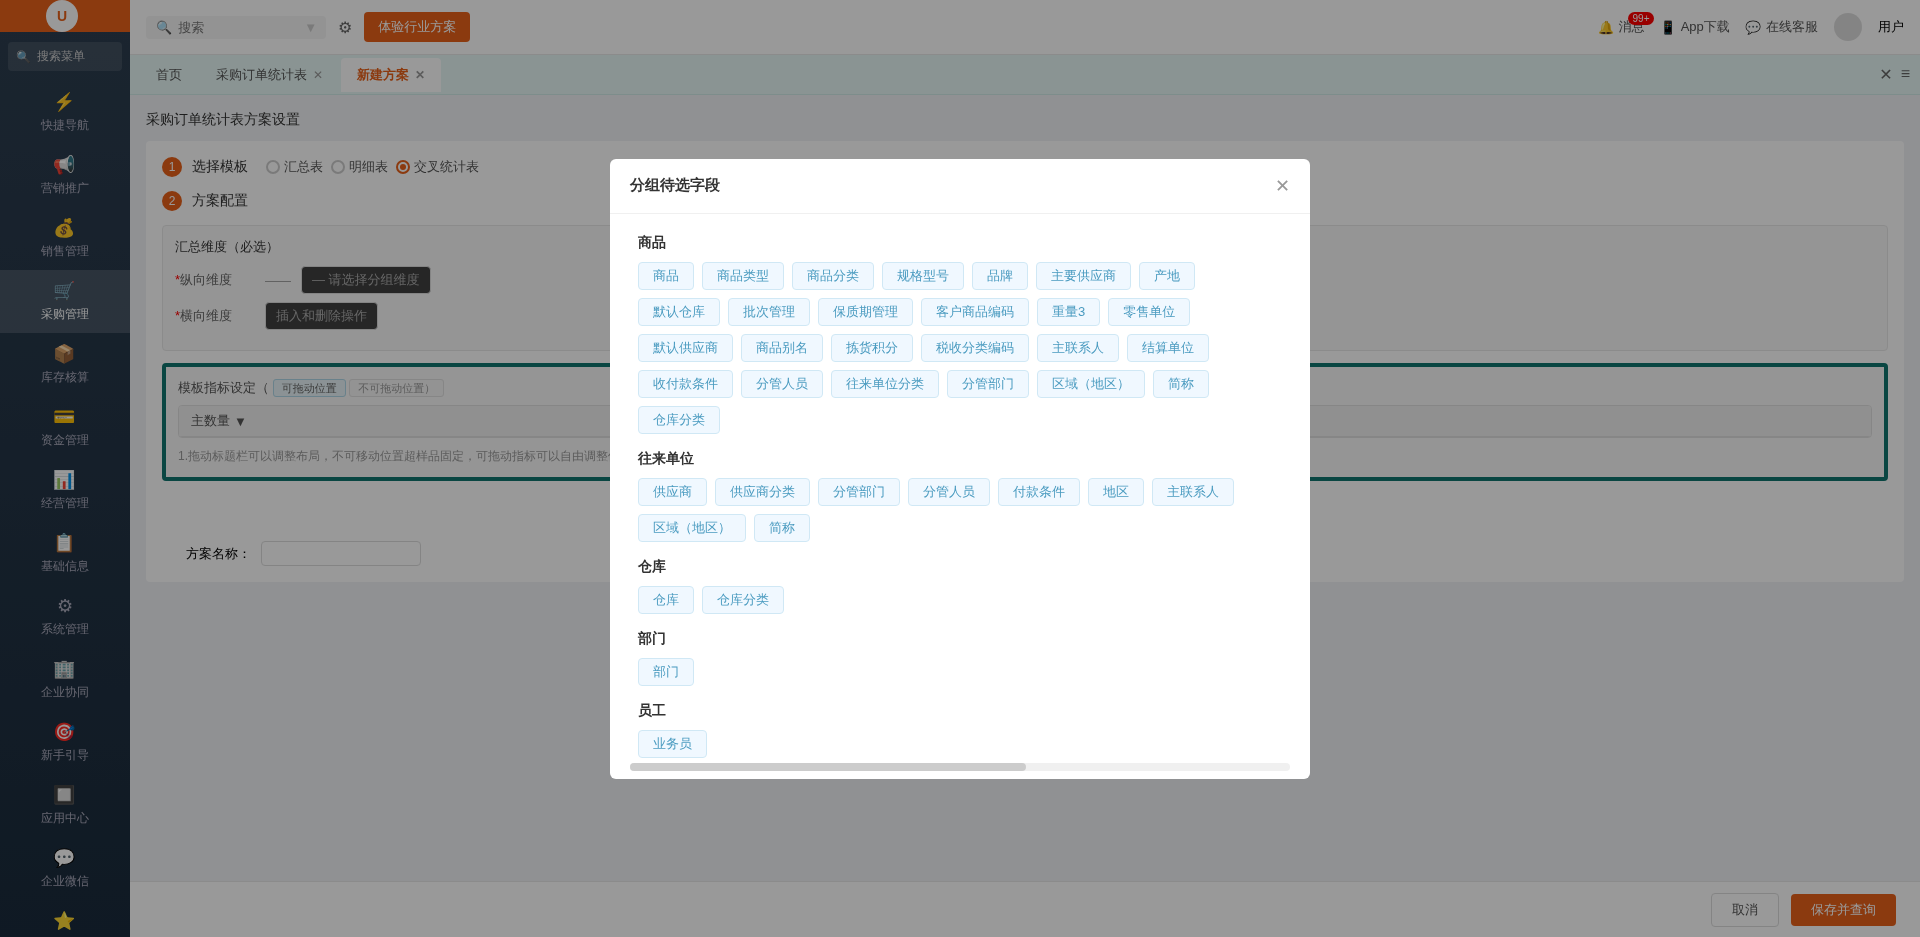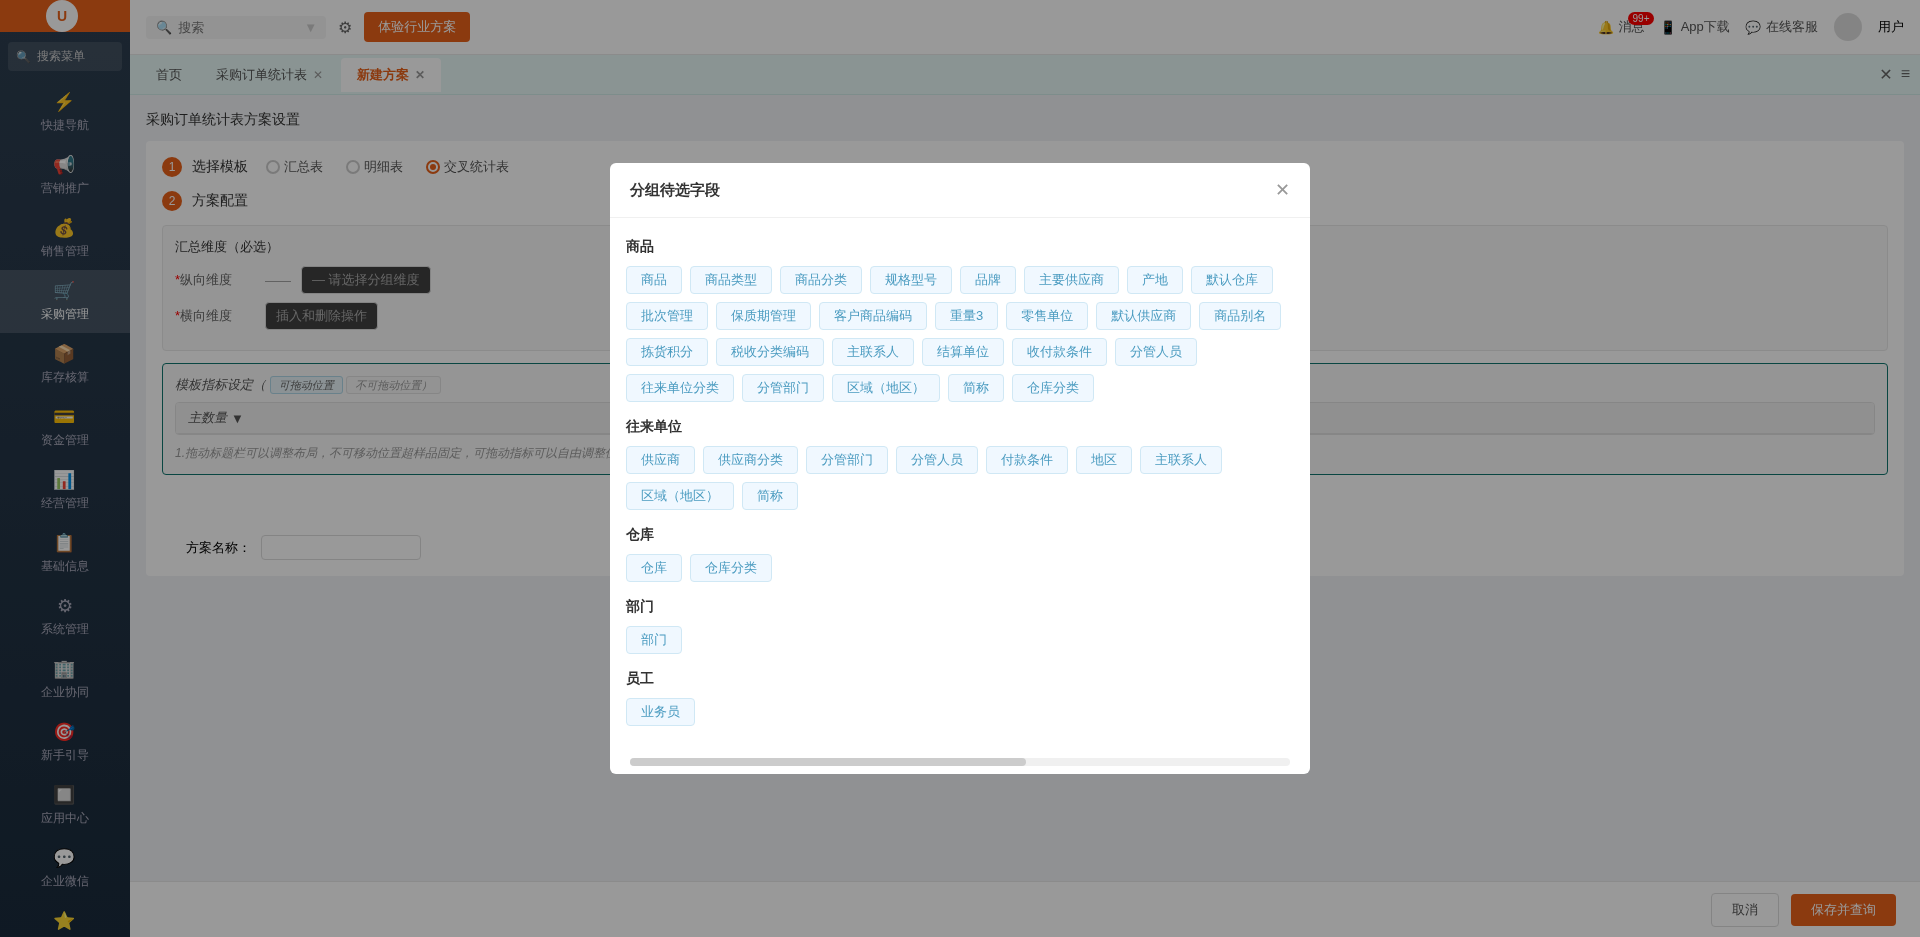--- a/index.html
+++ b/index.html
@@ -45,32 +45,32 @@
 
     
     .page-area { flex: 1; padding: 16px; overflow: auto; background: #f0f2f5; position: relative; }
     .page-title { font-size: 14px; color: #333; margin-bottom: 12px; }
 
     
     .scheme-setup { background: #fff; border-radius: 4px; padding: 16px; }
     .step-row { display: flex; align-items: center; gap: 10px; margin-bottom: 14px; }
     .step-badge { background: #e8611a; color: #fff; border-radius: 50%; width: 20px; height: 20px; display: flex; align-items: center; justify-content: center; font-size: 12px; flex-shrink: 0; }
     .step-label { font-size: 14px; color: #333; font-weight: normal; }
-    .template-options { display: flex; align-items: flex-end; gap: 23px; margin-left: 8px; }
+    .template-options { display: flex; align-items: flex-end; gap: 8px; margin-left: 8px; }
     .radio-option { display: flex; align-items: center; gap: 4px; cursor: pointer; font-size: 13px; color: #555; }
     .radio-dot { width: 14px; height: 14px; border-radius: 50%; border: 2px solid #ccc; display: flex; align-items: center; justify-content: center; }
     .radio-dot.selected { border-color: #e8611a; }
     .radio-dot.selected::after { content: ''; width: 6px; height: 6px; border-radius: 50%; background: #e8611a; display: block; }
     .config-section { background: #f9f9f9; border: 1px solid #e8e8e8; border-radius: 4px; padding: 12px; margin-bottom: 12px; }
     .config-label { color: #333; font-size: 13px; margin-bottom: 10px; }
     .config-row { display: flex; align-items: center; gap: 10px; margin-bottom: 8px; }
     .field-label { color: #666; font-size: 13px; width: 80px; }
     .dash { color: #999; }
     .select-placeholder { color: #aaa; font-size: 13px; background: #404040; border: 1px solid #ddd; border-radius: 4px; padding: 4px 10px; cursor: pointer; }
-    .indicator-section { background: #f9f9f9; border: 1px solid #0f766e; border-radius: 4px; padding: 12px; font-style: italic; }
+    .indicator-section { background: #f9f9f9; border: 4px solid #0f766e; border-radius: 4px; padding: 12px; }
     .indicator-title { font-size: 13px; color: #555; margin-bottom: 8px; }
     .draggable-tag { color: #666; font-size: 11px; padding: 2px 8px; background: #e8f4f8; border: 1px solid #b0d8e8; border-radius: 3px; cursor: pointer; }
     .non-draggable-tag { color: #999; font-size: 11px; padding: 2px 8px; background: #f5f5f5; border: 1px solid #e0e0e0; border-radius: 3px; }
     .indicator-table { border: 1px solid #e0e0e0; border-radius: 4px; overflow: hidden; margin-top: 8px; }
     .indicator-table-header { display: flex; background: #f0f0f0; border-bottom: 1px solid #e0e0e0; }
     .indicator-table-cell { padding: 6px 12px; font-size: 13px; color: #555; flex: 1; border-right: 1px solid #e0e0e0; display: flex; align-items: center; gap: 4px; }
     .indicator-table-cell:last-child { border-right: none; }
     .indicator-table-row { display: flex; }
     .indicator-table-row .indicator-table-cell { background: #fff; }
     .hints { font-size: 12px; color: #999; margin-top: 10px; }
@@ -85,21 +85,21 @@
     .footer-btns { height: 56px; background: #fff; display: flex; align-items: center; justify-content: flex-end; gap: 12px; padding: 0 24px; border-top: 1px solid #e8e8e8; flex-shrink: 0; }
     .btn-cancel { background: #fff; border: 1px solid #ddd; color: #555; border-radius: 4px; padding: 7px 20px; cursor: pointer; font-size: 13px; }
     .btn-save { background: #e8611a; color: #fff; border: none; border-radius: 4px; padding: 7px 20px; cursor: pointer; font-size: 13px; }
 
     
     .modal-overlay { position: fixed; top: 0; left: 0; width: 1920px; height: 937px; background: rgba(0,0,0,0.4); z-index: 100; display: flex; align-items: center; justify-content: center; }
     .modal { background: #fff; border-radius: 6px; width: 700px; max-height: 620px; display: flex; flex-direction: column; position: relative; }
     .modal-header { display: flex; align-items: center; justify-content: space-between; padding: 16px 20px; border-bottom: 1px solid #f0f0f0; flex-shrink: 0; }
     .modal-title { font-size: 15px; font-weight: bold; color: #333; }
     .modal-close { cursor: pointer; color: #999; font-size: 18px; }
-    .modal-body { overflow-y: auto; padding: 16px 16px; flex: 1; }
+    .modal-body { overflow-y: auto; padding: 16px 28px; flex: 1; }
     .section-title { font-size: 14px; font-weight: bold; color: #333; margin-bottom: 10px; margin-top: 4px; }
     .field-grid { display: flex; flex-wrap: wrap; gap: 8px; margin-bottom: 16px; }
     .field-chip { border: 1px solid #d0e8f5; background: #f0f8ff; color: #4a9bc0; border-radius: 4px; padding: 4px 14px; font-size: 13px; cursor: pointer; transition: background 0.2s; }
     
     .modal-body::-webkit-scrollbar { width: 8px; }
     .modal-body::-webkit-scrollbar-track { background: #f5f5f5; }
     .modal-body::-webkit-scrollbar-thumb { background: #ccc; border-radius: 4px; }
     .horizontal-scroll { height: 8px; background: #f0f0f0; margin: 0 20px 8px; border-radius: 4px; position: relative; }
     .horizontal-scroll-thumb { height: 8px; background: #ccc; border-radius: 4px; width: 60%; margin-left: 0; }
   </style>

